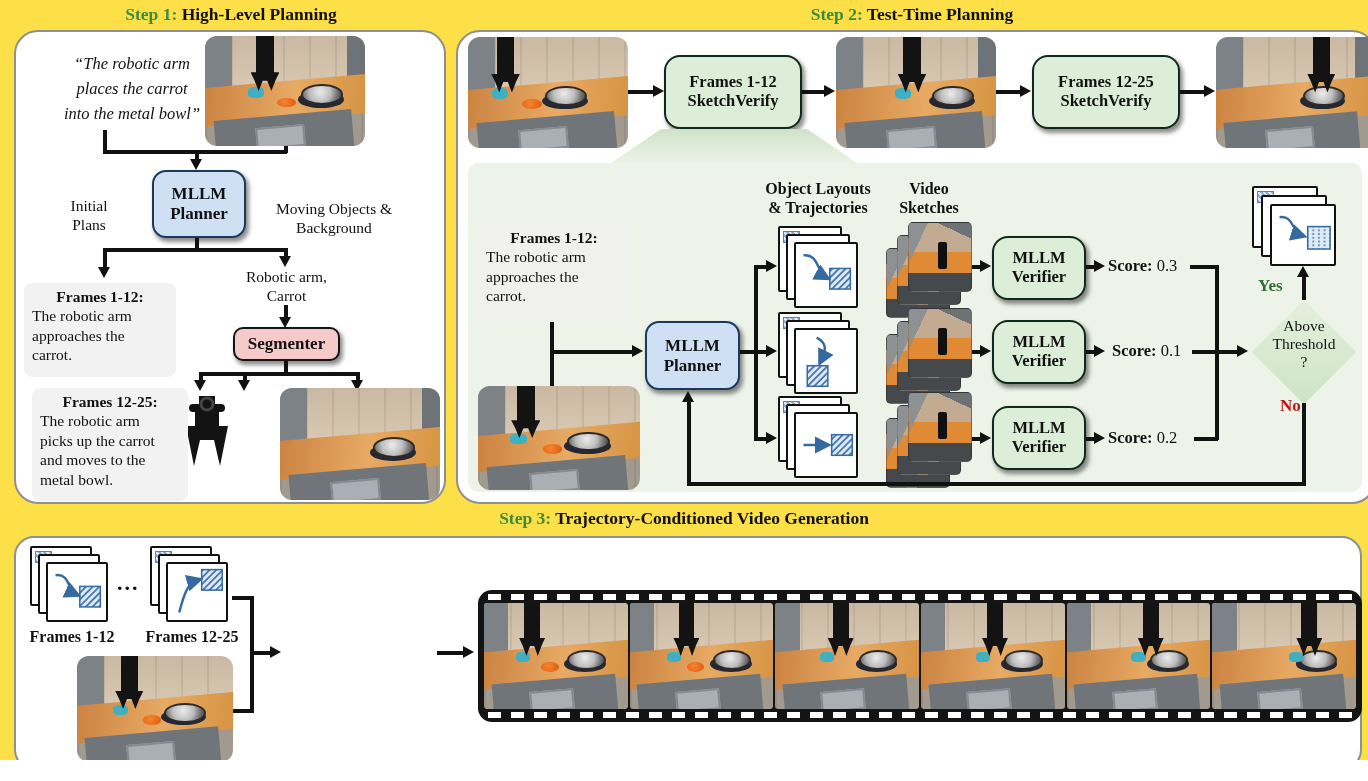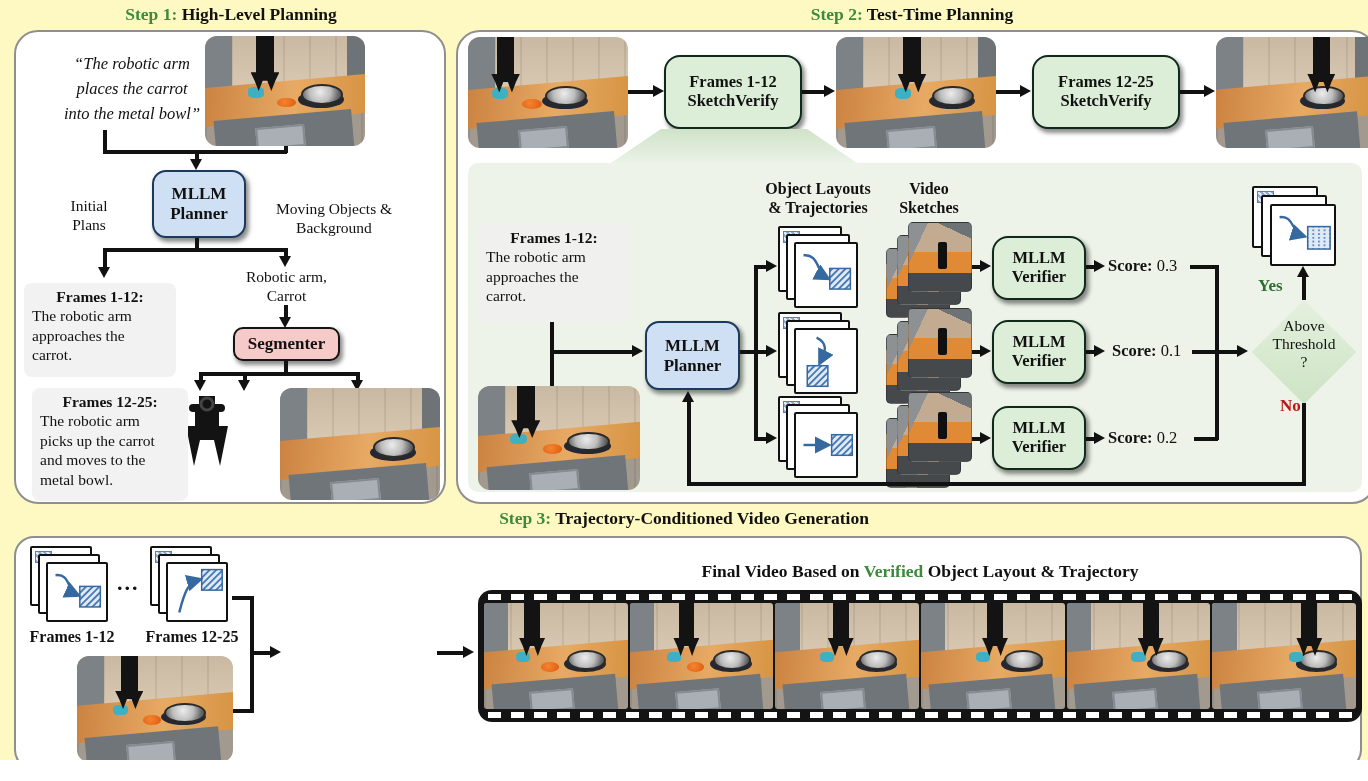--- a/index.html
+++ b/index.html
@@ -1,19 +1,19 @@
 <!DOCTYPE html>
 <html><head>
 <meta charset="utf-8">
 <style>
   html,body { margin:0; padding:0; background:#ffffff; }
   #canvas {
     position:relative; width:1368px; height:760px; overflow:hidden;
     font-family:"Liberation Serif","DejaVu Serif",serif; color:#111;
-    background:#fef9c3;
+    background:#fde047;
   }
   .abs { position:absolute; }
   .preline { white-space:pre-line; }
   .center { text-align:center; }
   .bold { font-weight:bold; }
   .stephead { position:absolute; font-size:17.5px; font-weight:bold; text-align:center; }
   .green { color:#3c8a3c; }
   .panel { position:absolute; border:2.5px solid #8f8f8f; border-radius:24px; background:#fff; box-sizing:border-box; }
   .innerpanel { position:absolute; background:#edf3e9; border-radius:10px; }
   
@@ -453,21 +453,20 @@
   <div class="hl" style="left:232px;top:596px;width:22px;"></div>
   <div class="vl" style="left:250px;top:596px;height:117px;"></div>
   <div class="hl" style="left:233px;top:709px;width:20px;"></div>
   <div class="hl" style="left:250px;top:651px;width:22px;"></div>
   <div class="ah ah-r" style="left:270px;top:646px;"></div>
 
 
   <div class="hl" style="left:437px;top:651px;width:28px;"></div>
   <div class="ah ah-r" style="left:463px;top:646px;"></div>
 
-  <div class="abs bold center" style="left:478px;top:561px;width:884px;font-size:17.5px;"><span>Final Video Based on </span><span class="green">Verified</span><span> Object Layout &amp; Trajectory</span></div>
 
   <div class="film" style="left:478px;top:590px;width:884px;height:132px;">
     <div class="film-dash" style="top:4px;"></div>
     <div class="film-dash" style="bottom:4px;"></div>
     <div class="filmframes">
       <div class="scene">
           <div class="sc sc-wallL" style=""></div>
           <div class="sc sc-table" style=""></div>
           <div class="sc sc-cab" style=""></div>
           <div class="sc sc-drawer" style=""></div>

